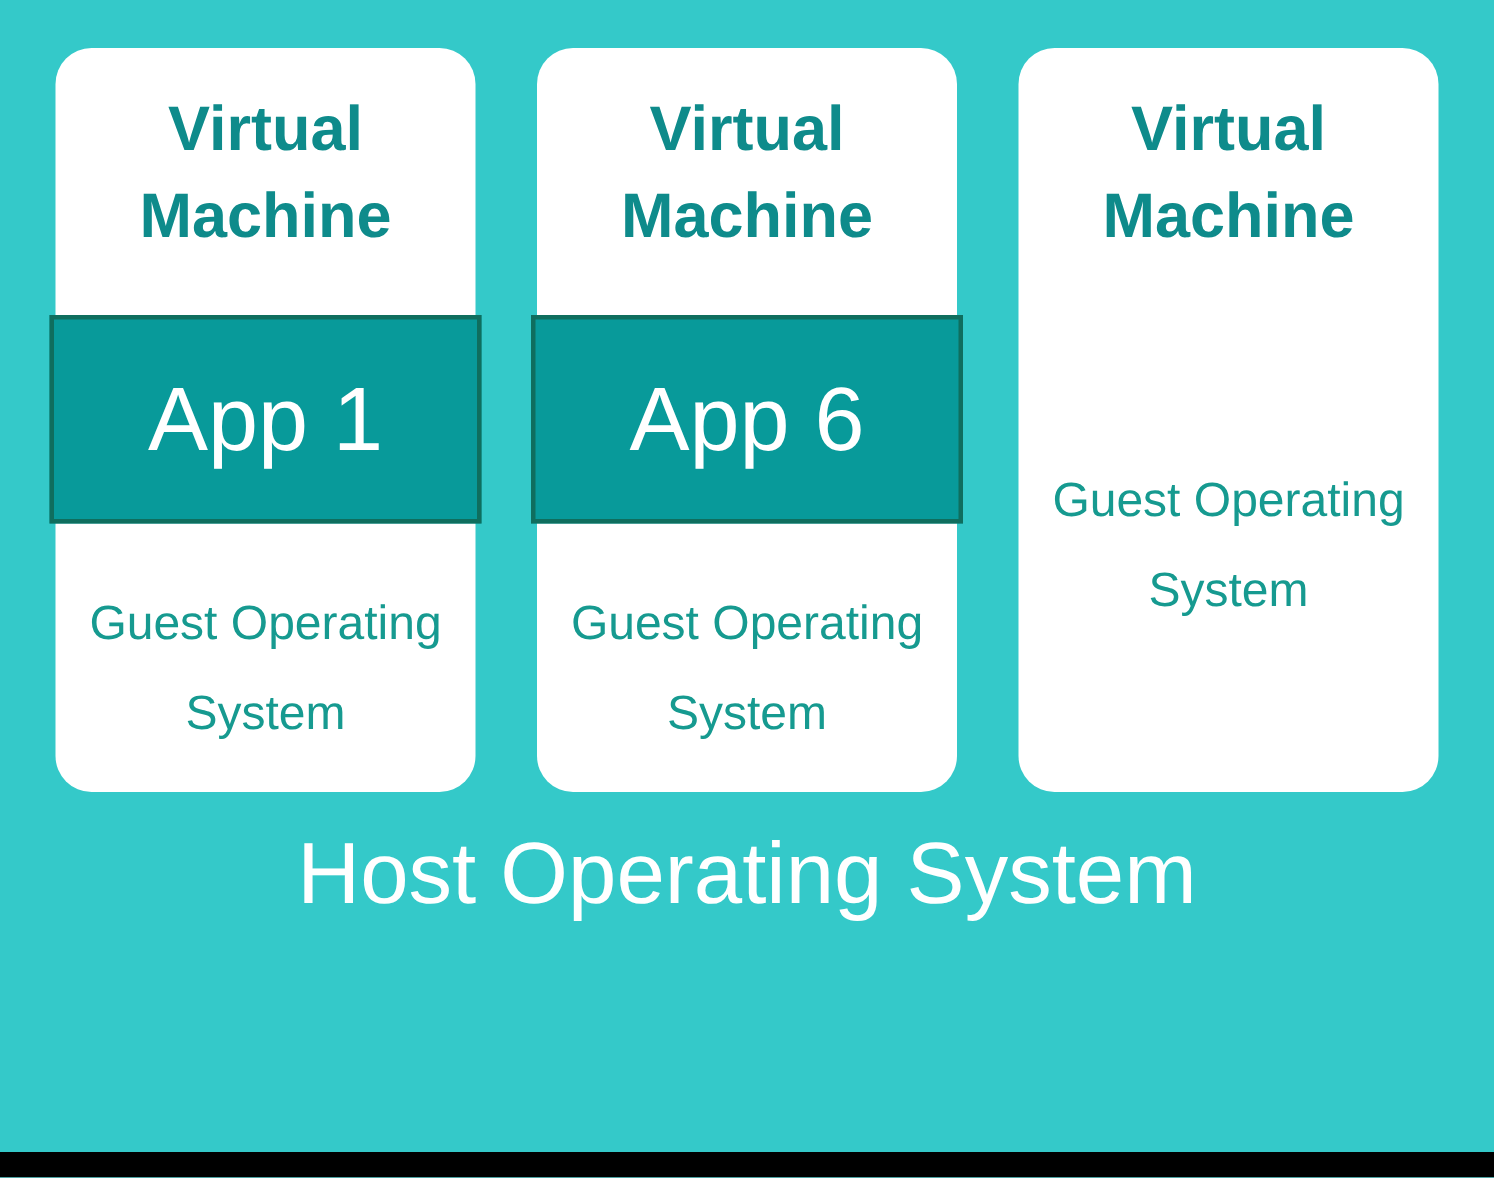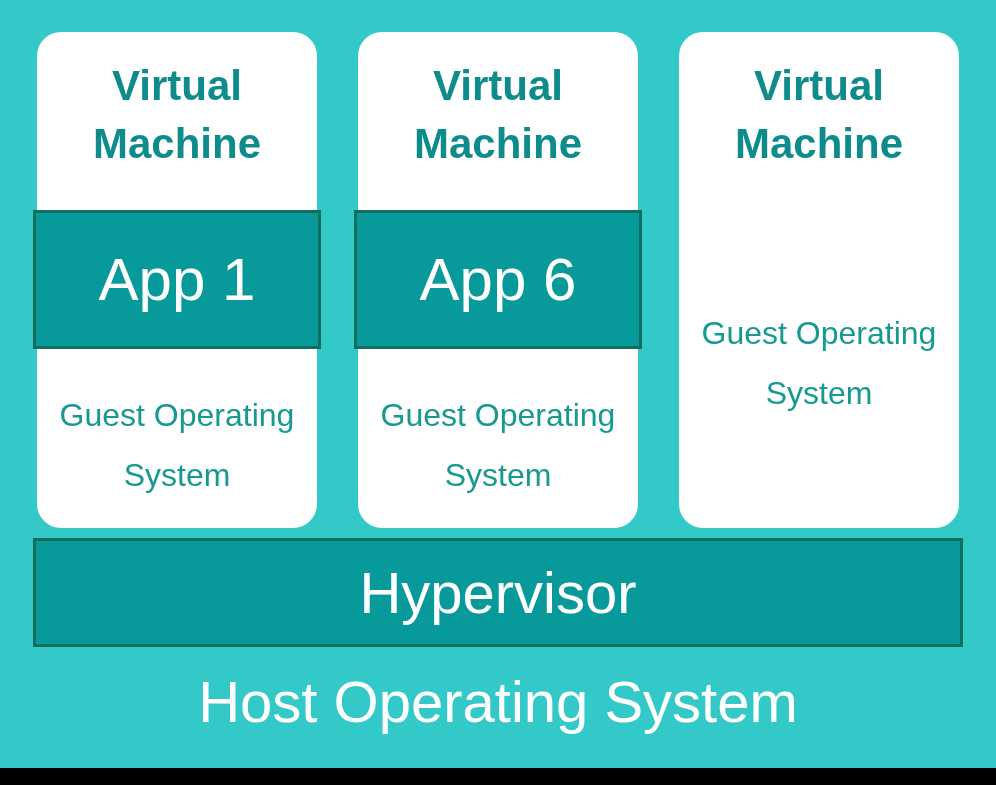--- a/index.html
+++ b/index.html
@@ -124,22 +124,19 @@
         <div class="guest-os">Guest Operating System</div>
       </div>
 
       <div class="vm-card">
         <div class="vm-title">Virtual Machine</div>
         <div class="guest-os">Guest Operating System</div>
       </div>
 
     </div>
 
-    <div class="hypervisor-bar">
-      <span>Hypervisor</span>
-    </div>
 
     <div class="host-os">Host Operating System</div>
 
   </div>
 
   <div class="letterbox"></div>
 </div>
 
 </body></html>

